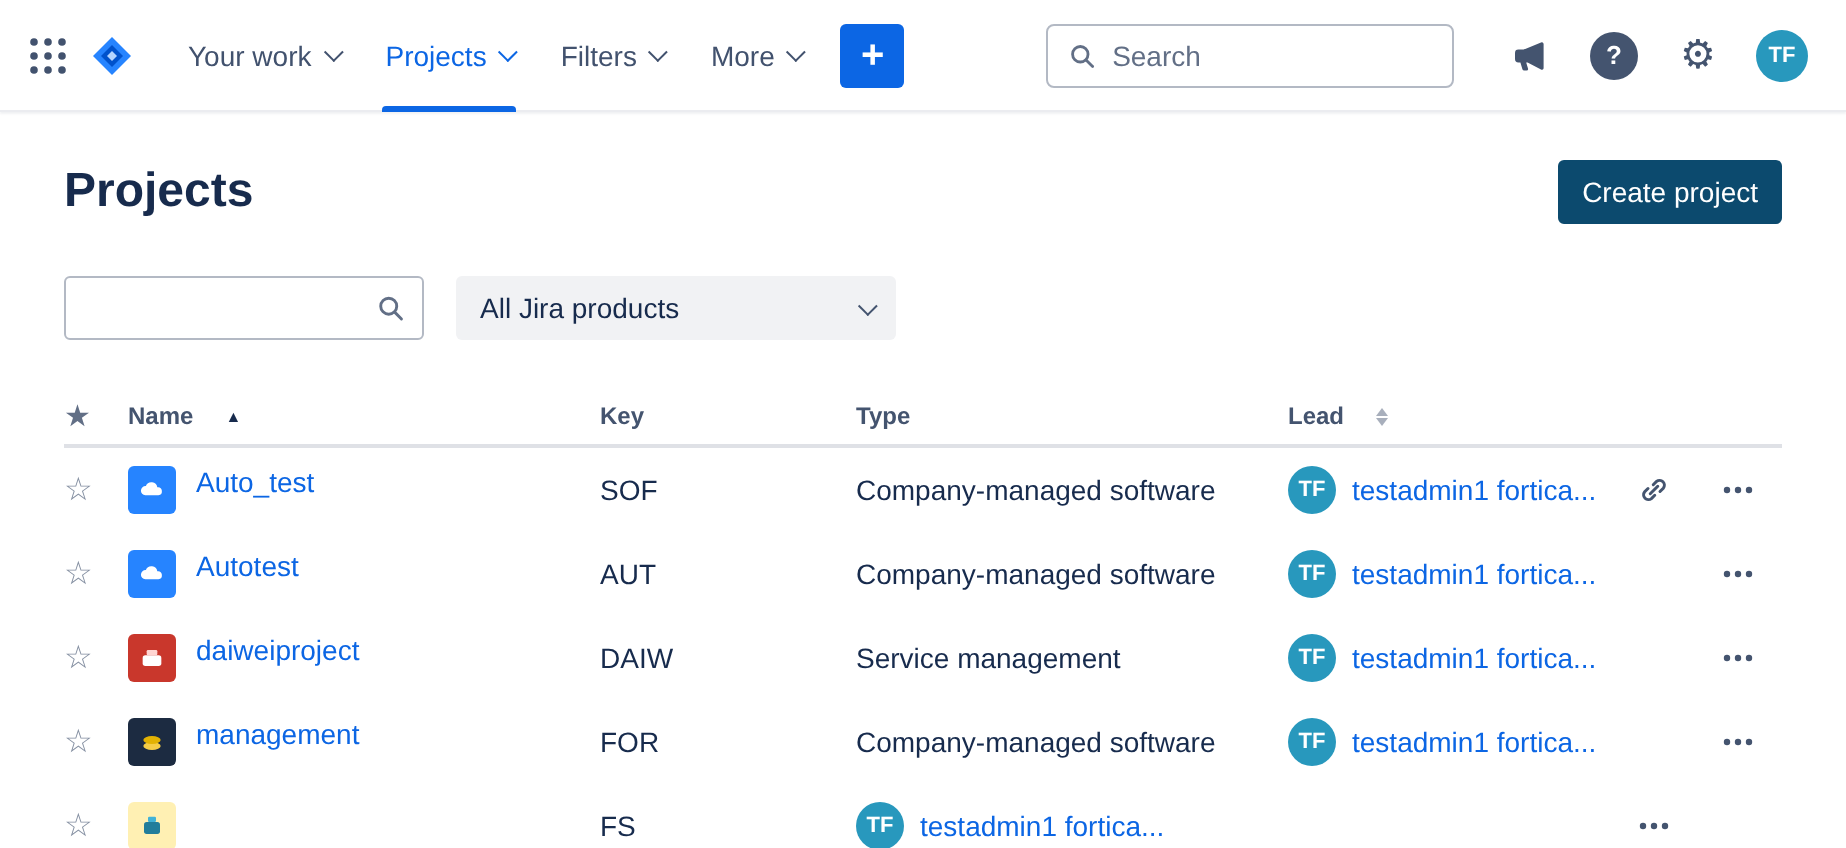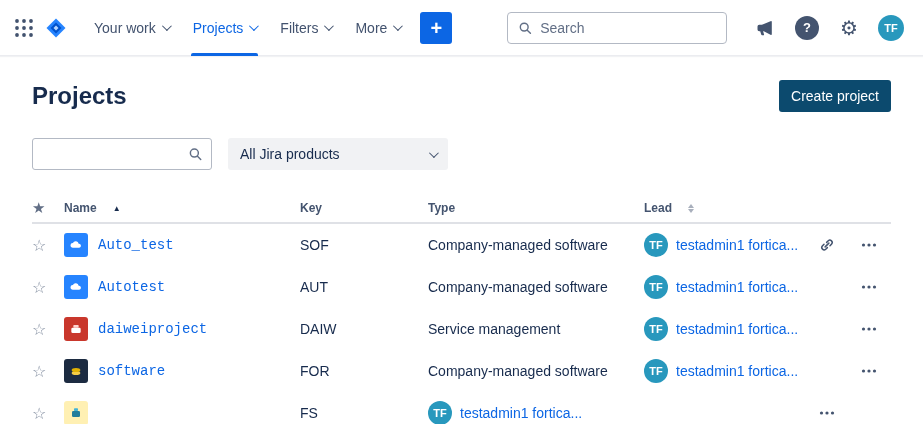--- a/index.html
+++ b/index.html
@@ -15,21 +15,21 @@
               font-size:14px; font-weight:500; color:#42526E; cursor:pointer; background:none; border:none;
               font-family:"Liberation Sans", sans-serif; }
   .nav-item.active { color:#0C66E4; }
   .nav-item.active::after { content:""; position:absolute; left:10px; right:10px; bottom:0; height:3px;
               background:#0C66E4; border-radius:2px 2px 0 0; }
   .chev { width:7px; height:7px; border-right:1.6px solid currentColor; border-bottom:1.6px solid currentColor;
           transform:rotate(45deg) translateY(-2px); display:inline-block; }
   .plus-btn { width:32px; height:32px; margin-left:8px; background:#0C66E4; color:#fff; border:none;
               border-radius:3px; font-size:20px; font-weight:600; line-height:30px; cursor:pointer; }
   .nav-spacer { flex:1; }
-  .nav-search { display:flex; align-items:center; gap:8px; width:220px; height:32px; padding:0 10px;
+  .nav-search { display:flex; align-items:center; gap:8px; width:204px; height:32px; padding:0 10px;
                 border:1px solid #B3B9C4; border-radius:4px; color:#626F86; margin-right:22px; }
   .nav-search input { border:none; outline:none; width:100%; font-size:14px; color:#172B4D;
                 font-family:"Liberation Sans", sans-serif; }
   .nav-search input::placeholder { color:#626F86; }
   .nav-right { display:flex; align-items:center; gap:10px; }
   .help-circle { width:24px; height:24px; border-radius:50%; background:#44546F; color:#fff;
                  font-size:13px; font-weight:700; display:flex; align-items:center; justify-content:center; }
   .gear { font-size:20px; color:#44546F; line-height:1; }
   .avatar { width:26px; height:26px; border-radius:50%; color:#fff; font-size:11px; font-weight:700;
             display:flex; align-items:center; justify-content:center; }
@@ -58,21 +58,21 @@
   .th { font-size:12px; font-weight:700; color:#44546F; display:flex; align-items:center; gap:16px; }
   .star-head { color:#626F86; font-size:15px; }
   .sort-asc { font-size:8px; color:#172B4D; }
   .sort-both { display:flex; flex-direction:column; gap:1px; opacity:.55; }
   .sort-both i { width:0; height:0; border-left:3px solid transparent; border-right:3px solid transparent; display:block; }
   .sort-both .up { border-bottom:4px solid #626F86; }
   .sort-both .dn { border-top:4px solid #626F86; }
 
   .tbl-row { height:42px; }
   .star-cell { color:#8590A2; font-size:16px; background:none; border:none; cursor:pointer; text-align:left; }
-  .name-cell { display:flex; align-items:center; gap:10px;font-family:Liberation Mono, monospace; }
+  .name-cell { display:flex; gap:10px; }
   .proj-icon { width:24px; height:24px; border-radius:3px; display:flex; align-items:center; justify-content:center; flex:none; }
   a.cell-link { font-size:14px; color:#0C66E4; text-decoration:none; }
   .cell-text { font-size:14px; color:#172B4D; }
   .lead-cell { display:flex; align-items:center; gap:8px; min-width:0; }
   .lead-cell .avatar { width:24px; height:24px; flex:none; }
   .lead-cell a { white-space:nowrap; overflow:hidden; text-overflow:ellipsis; }
   .link-btn, .more-btn { background:none; border:none; cursor:pointer; display:flex; align-items:center;
                          justify-content:center; width:28px; height:28px; border-radius:3px; color:#44546F; }
   svg { display:block; }
 </style>
@@ -294,21 +294,21 @@
 
     <div class="tbl-grid tbl-row">
       <button class="star-cell">☆</button>
       <span class="name-cell">
         <span class="proj-icon" style="background: rgb(28, 43, 65);">
           <svg width="16" height="16" viewBox="0 0 24 24">
               <ellipse cx="12" cy="15" rx="6.5" ry="3" fill="#F5CD47"></ellipse>
               <ellipse cx="12" cy="10.5" rx="6.5" ry="3" fill="#E2B203"></ellipse>
             </svg>
         </span>
-        <a class="cell-link" href="#">software</a>
+        <a class="cell-link" href="#">management</a>
       </span>
       <span class="cell-text">FOR</span>
       <span class="cell-text">Company-managed software</span>
       <span class="lead-cell">
         <span class="avatar" style="background: rgb(40, 152, 189);">TF</span>
         <a class="cell-link" href="#">testadmin1 fortica...</a>
       </span>
       <span></span>
       <button class="more-btn">
         <svg width="18" height="18" viewBox="0 0 18 18">

